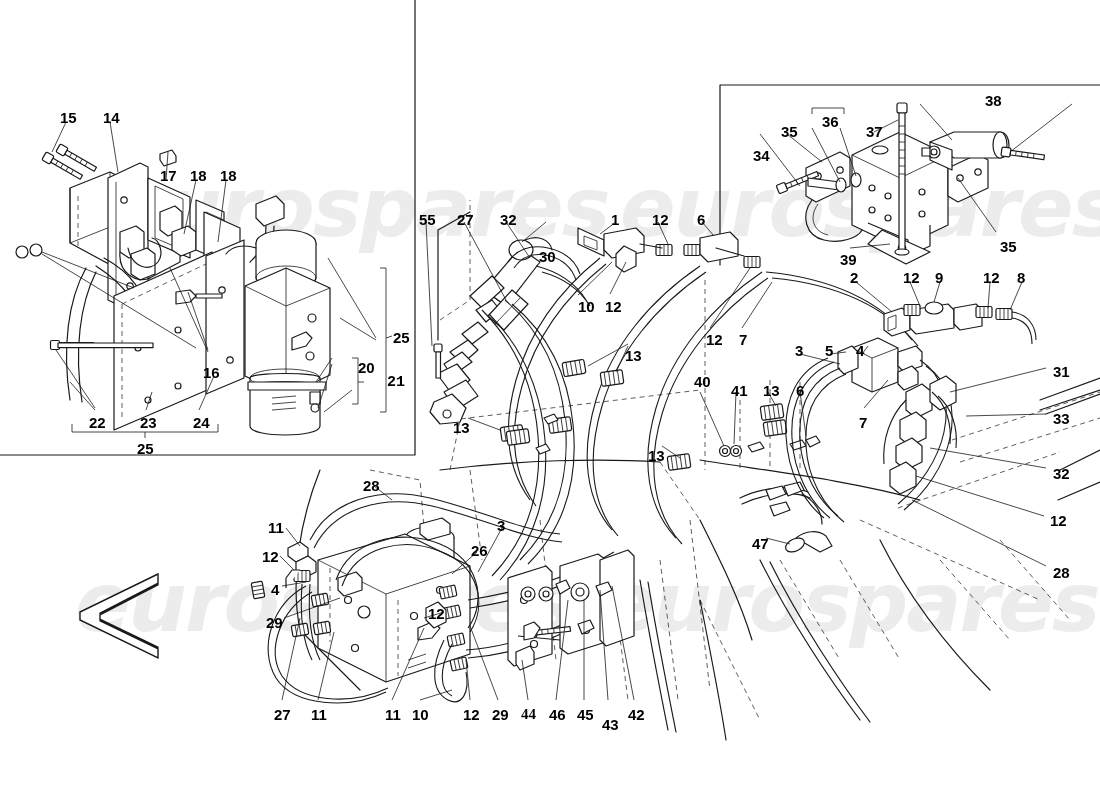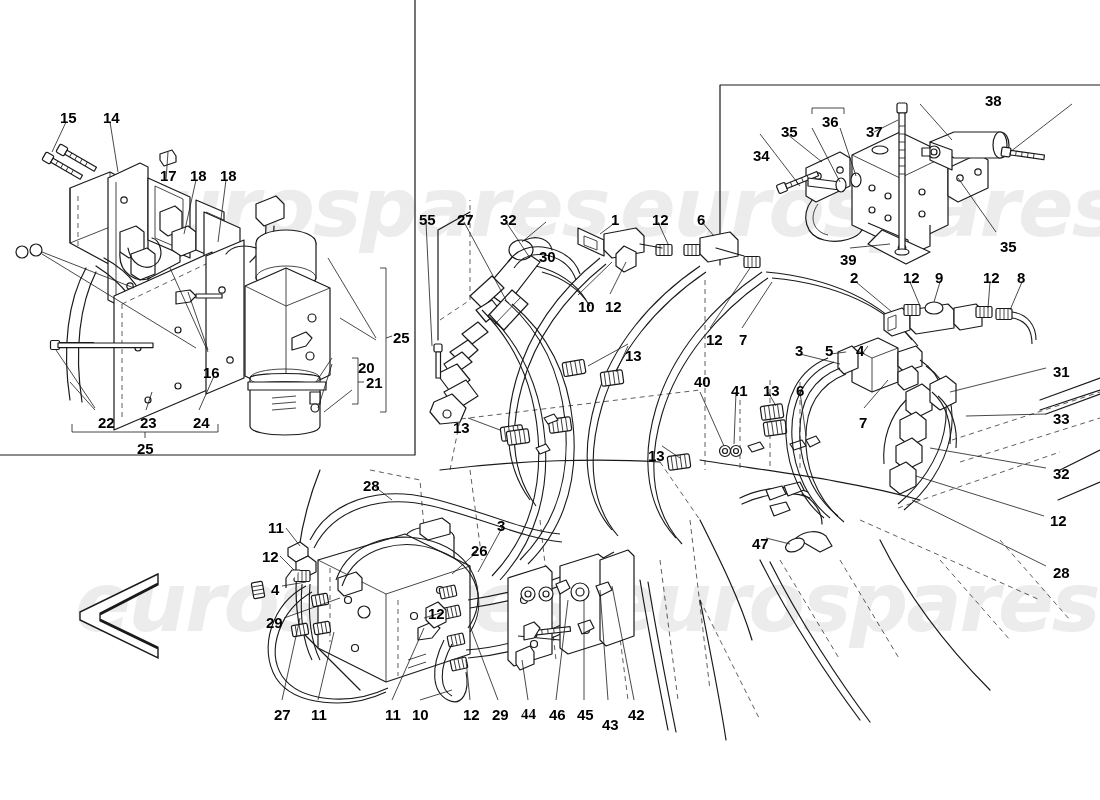--- a/index.html
+++ b/index.html
@@ -656,23 +656,23 @@
   </svg>
 
   <div id="callout-layer">
       <div class="lbl" style="left: 60px; top: 110px;">15</div>
       <div class="lbl" style="left: 103px; top: 110px;">14</div>
       <div class="lbl" style="left: 160px; top: 168px;">17</div>
       <div class="lbl" style="left: 190px; top: 168px; text-align: right;">18</div>
       <div class="lbl" style="left: 220px; top: 168px;">18</div>
       <div class="lbl" style="left: 203px; top: 356px; margin-top: 9px;">16</div>
       <div class="lbl" style="left: 336px; top: 360px; margin-left: 22px;">20</div>
-      <div class="lbl" style="left: 366px; top: 375px;">21</div>
+      <div class="lbl" style="left: 387px; top: 375px; font-family: Liberation Mono, monospace;">21</div>
       <div class="lbl" style="left: 393px; top: 330px;">25</div>
-      <div class="lbl" style="left: 98px; top: 415px;">22</div>
+      <div class="lbl" style="left: 89px; top: 415px;">22</div>
       <div class="lbl" style="left: 140px; top: 415px;">23</div>
       <div class="lbl" style="left: 193px; top: 415px;">24</div>
       <div class="lbl" style="left: 137px; top: 441px;">25</div>
       <div class="lbl" style="left: 419px; top: 212px;">55</div>
       <div class="lbl" style="left: 457px; top: 212px;">27</div>
       <div class="lbl" style="left: 500px; top: 212px;">32</div>
       <div class="lbl" style="left: 539px; top: 204px; margin-top: 45px;">30</div>
       <div class="lbl" style="left: 611px; top: 212px;">1</div>
       <div class="lbl" style="left: 652px; top: 212px;">12</div>
       <div class="lbl" style="left: 697px; top: 212px;">6</div>

